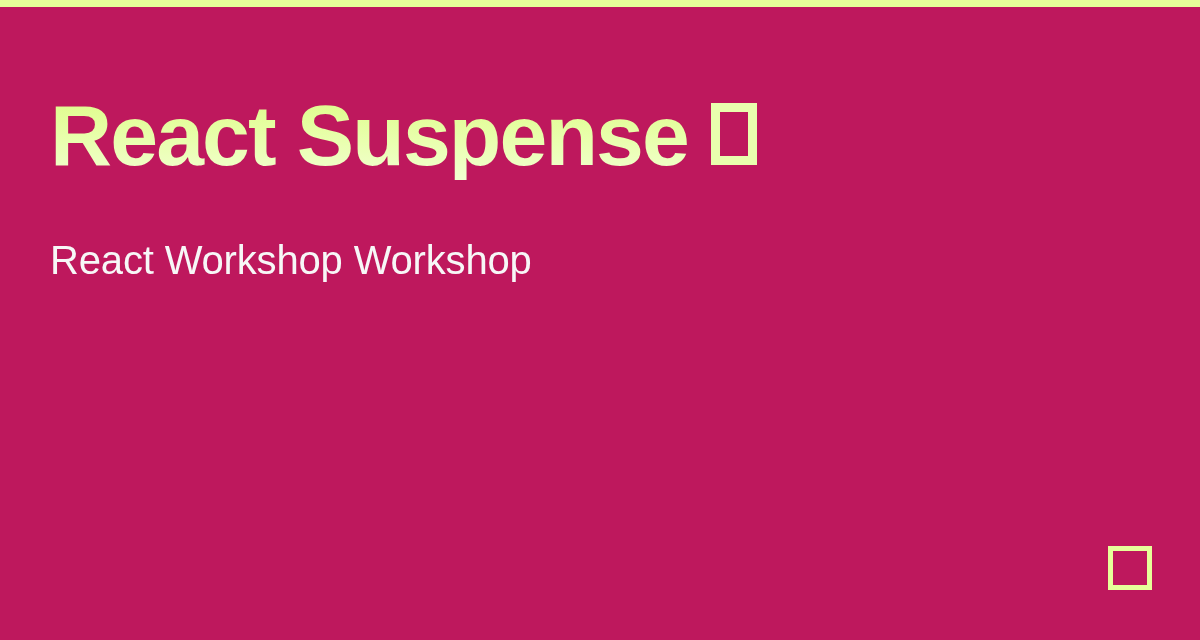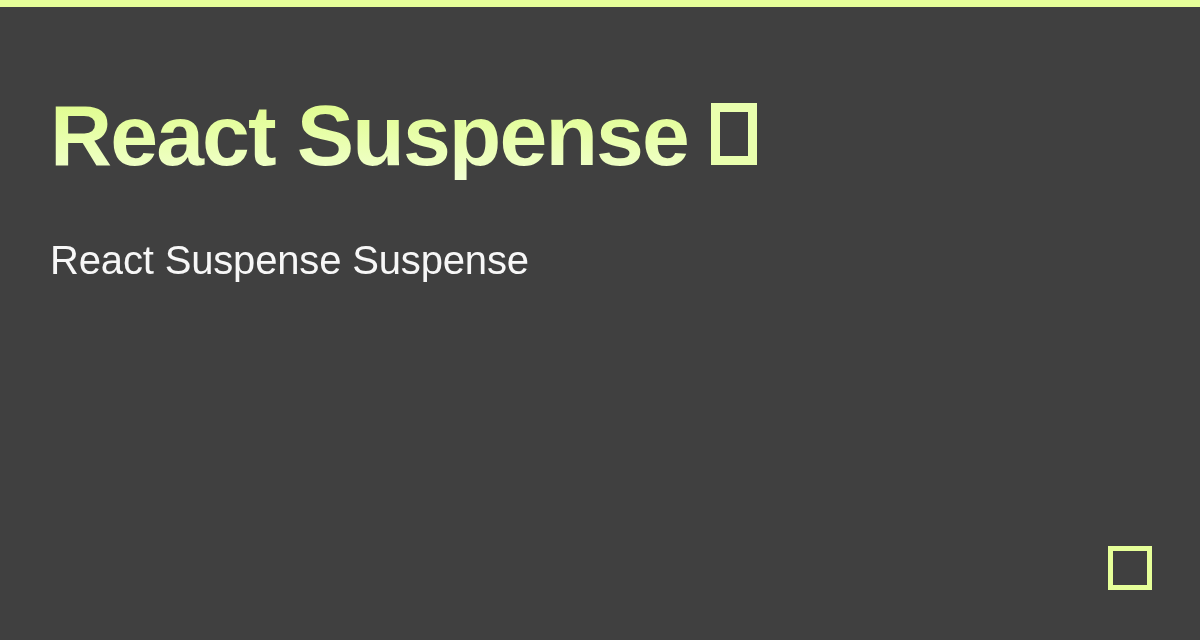--- a/index.html
+++ b/index.html
@@ -12,21 +12,21 @@
     height: 640px;
     overflow: hidden;
     font-family: "Liberation Sans", sans-serif;
     -webkit-font-smoothing: antialiased;
   }
 
   .og-card {
     position: relative;
     width: 1200px;
     height: 640px;
-    background: #404040;
+    background: #be185d;
     box-sizing: border-box;
     overflow: hidden;
   }
 
   
   .accent-bar {
     position: absolute;
     top: 0;
     left: 0;
     width: 1200px;
@@ -106,19 +106,19 @@
 
   <div class="accent-bar"></div>
 
   <div class="content">
 
     <div class="title-row">
       <h1 class="title">React Suspense</h1>
       <span class="tofu-inline"></span>
     </div>
 
-    <p class="subtitle">React Suspense Suspense</p>
+    <p class="subtitle">React Workshop Workshop</p>
 
   </div>
 
   <div class="tofu-corner"></div>
 
 </div>
 
 </body></html>

